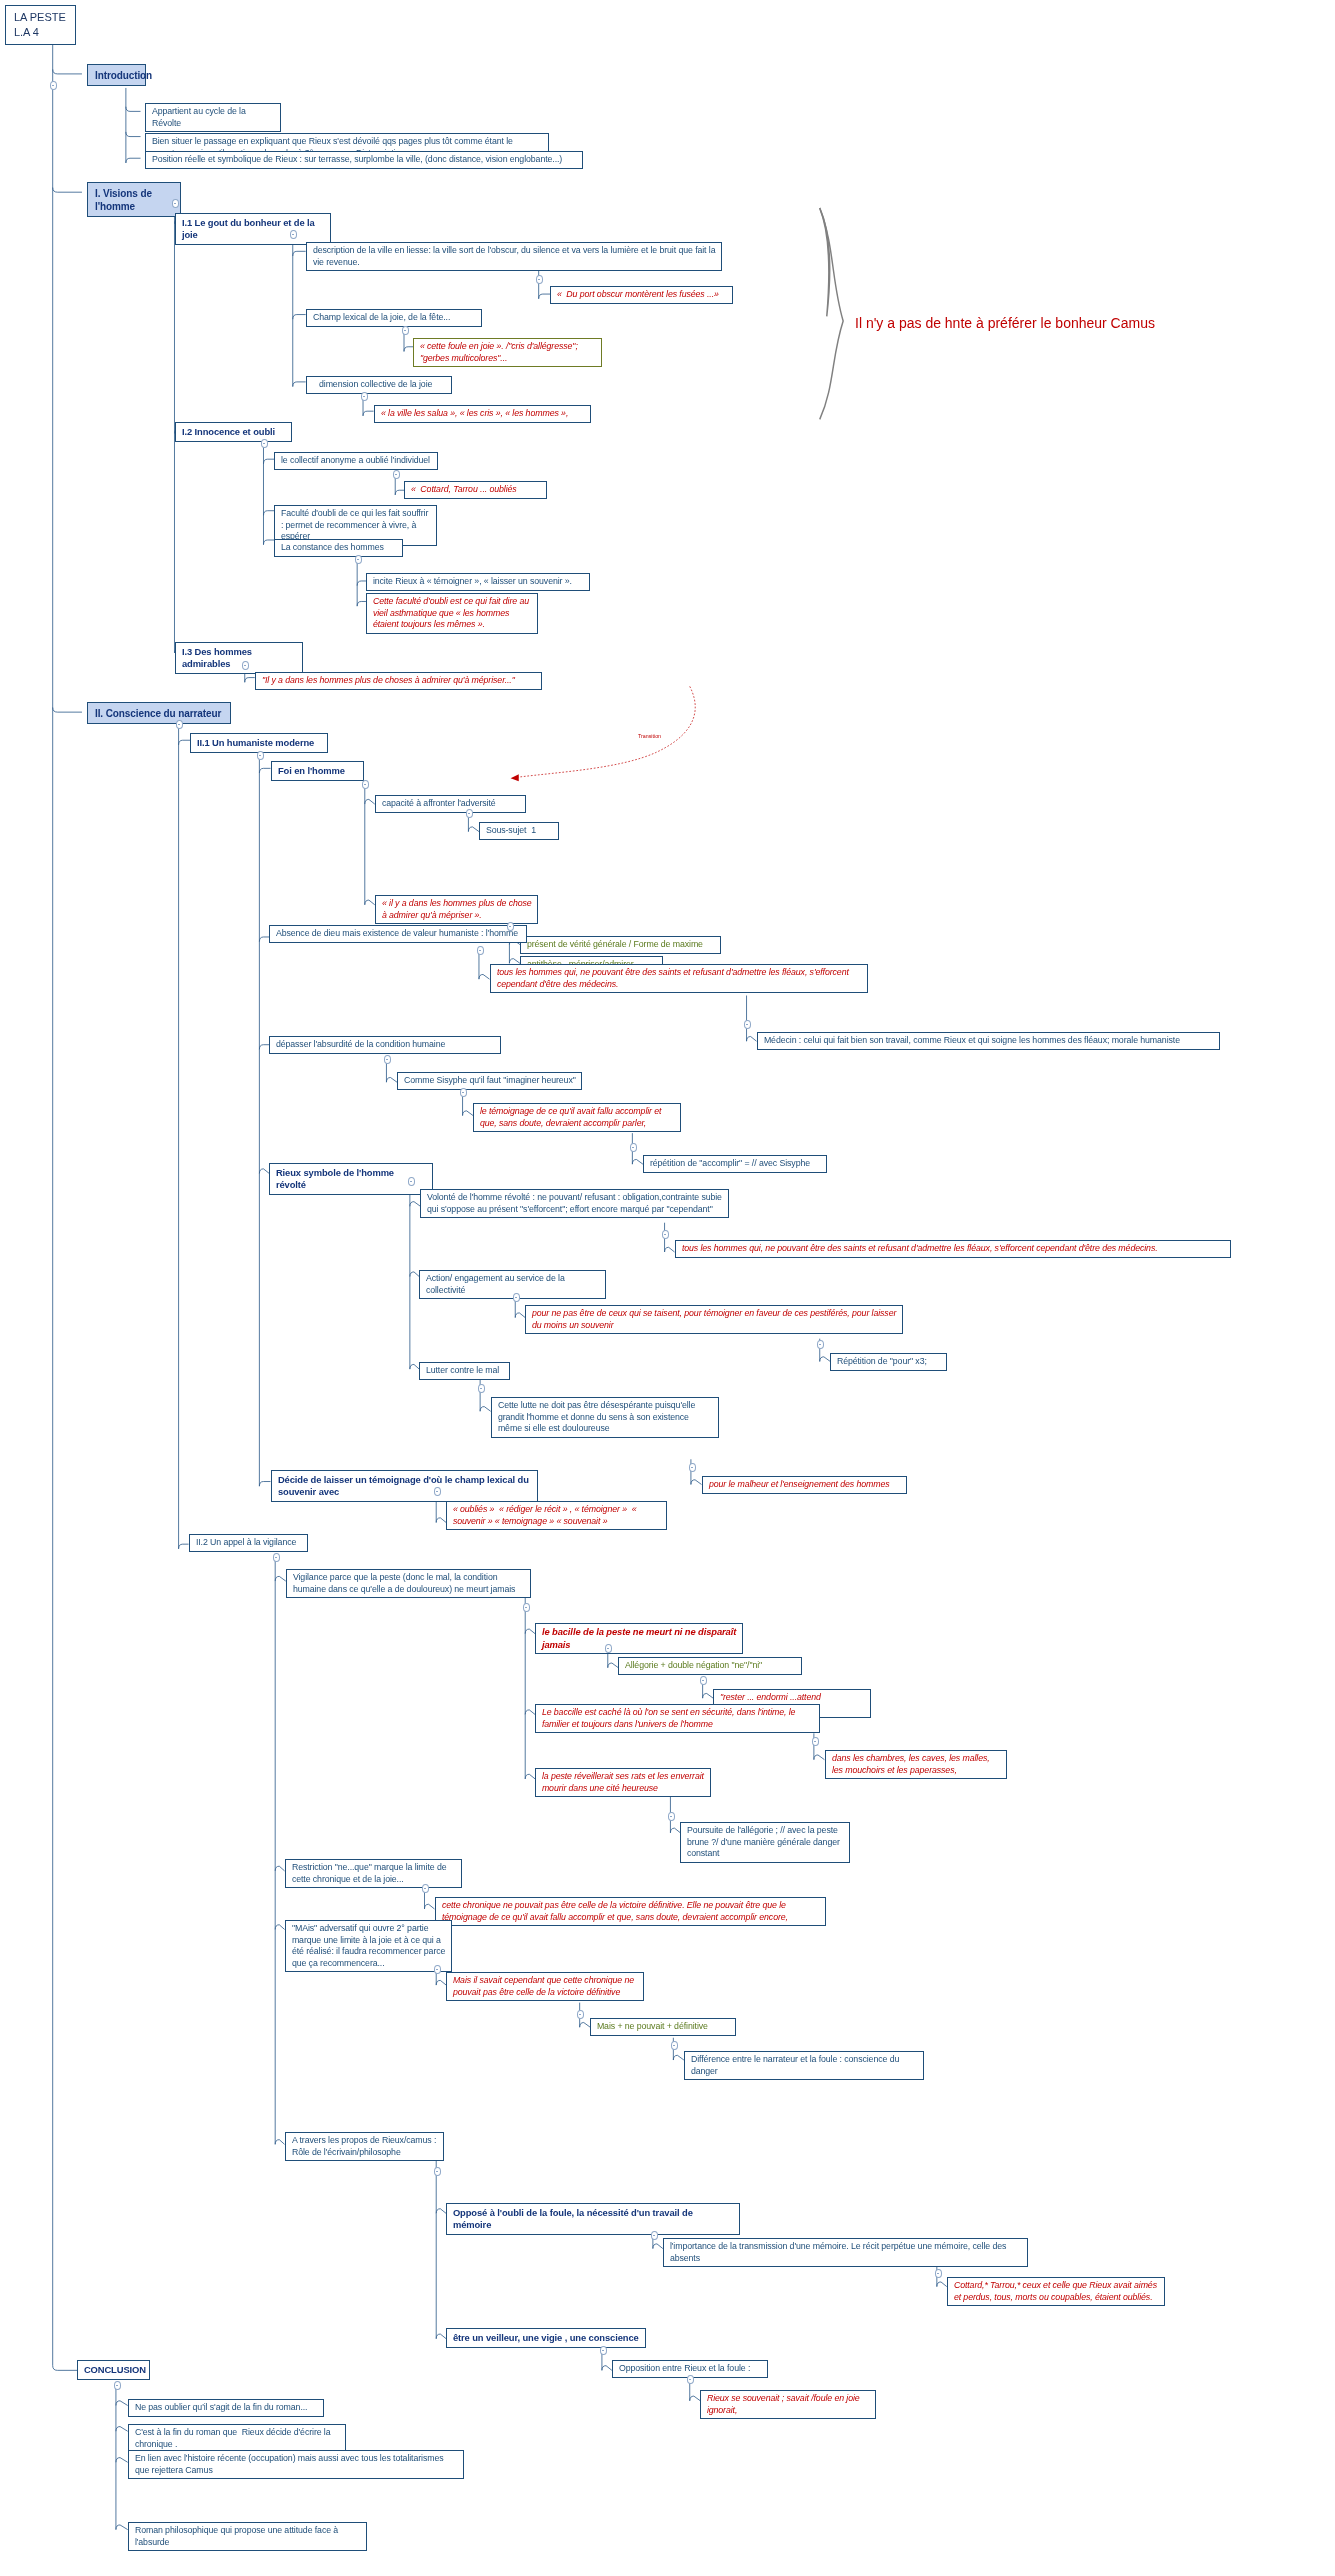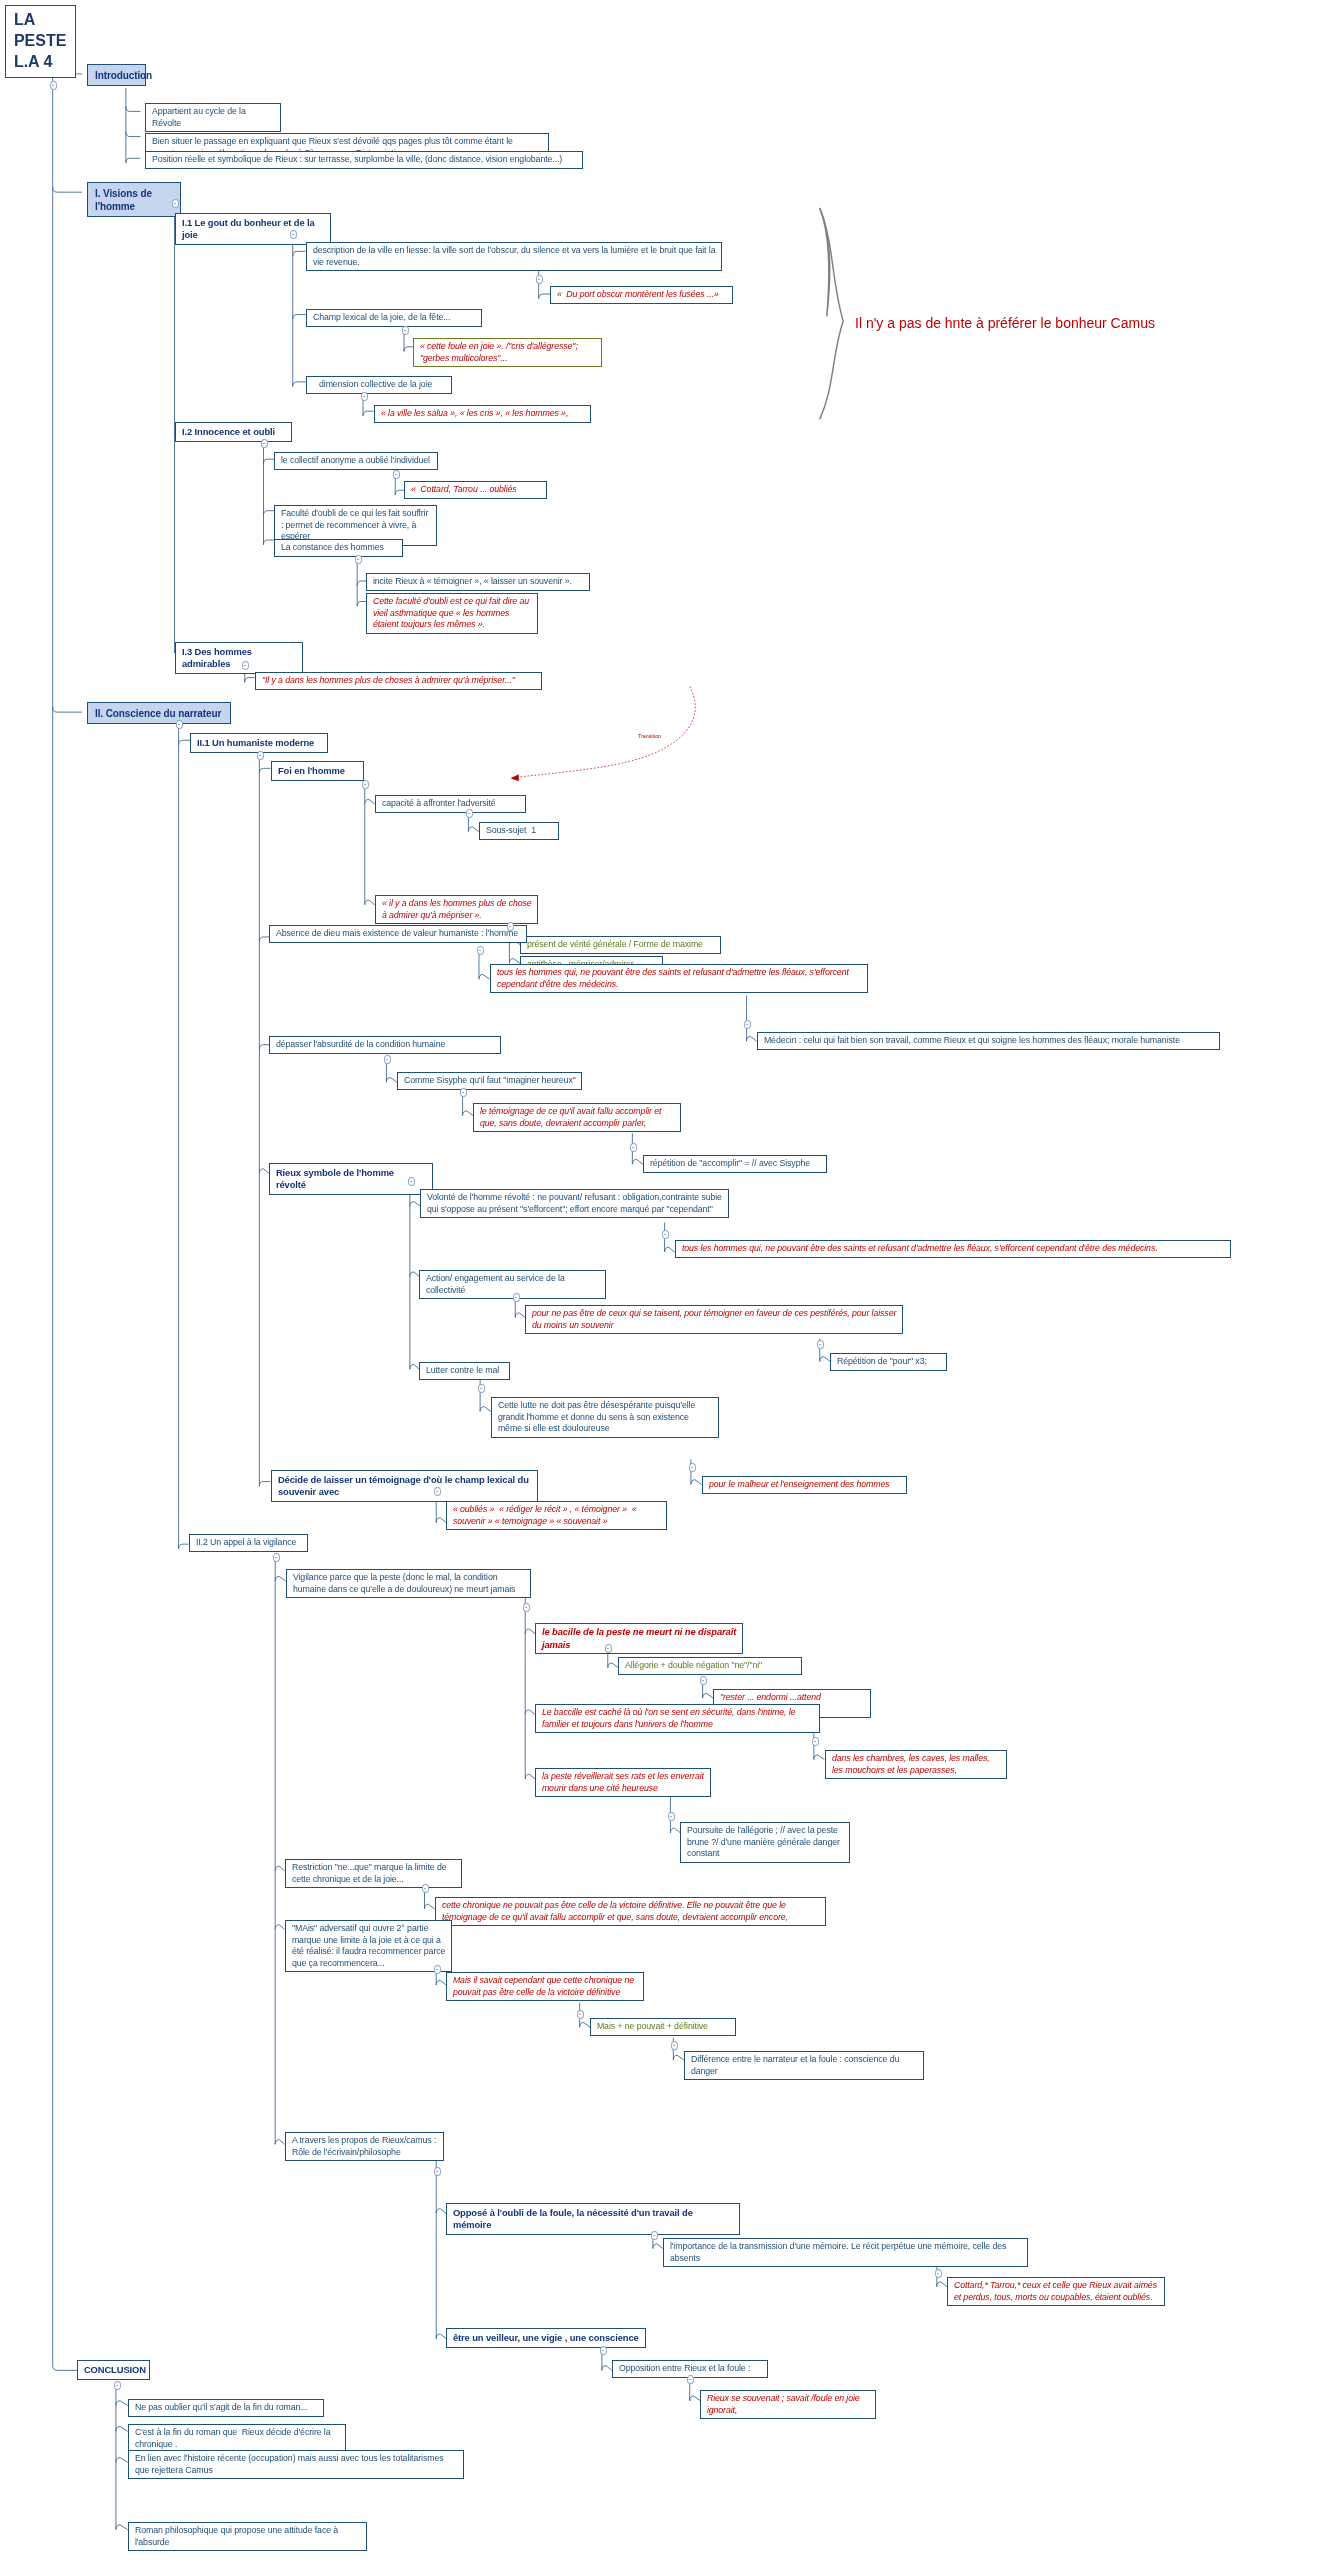--- a/index.html
+++ b/index.html
@@ -27,22 +27,22 @@
     color: #1F4E79;
     font-size: 8.8px;
     line-height: 1.30;
     padding: 2.3px 4.7px 2.3px 5.9px;
     white-space: pre-wrap;
     letter-spacing: -0.1px;
     font-family: "Liberation Sans", sans-serif;
   }
   
   .node.root {
-    font-weight: bold;
-    font-size: 16px;
+    font-weight: normal;
+    font-size: 11px;
     color: #1F3864;
     border: 0.6px solid #1F4E79;
     padding: 4.7px 8.2px;
     letter-spacing: 0px;
   }
   
   .node.lvl1 {
     background: #C5D5F0;
     font-weight: bold;
     font-size: 10px;

